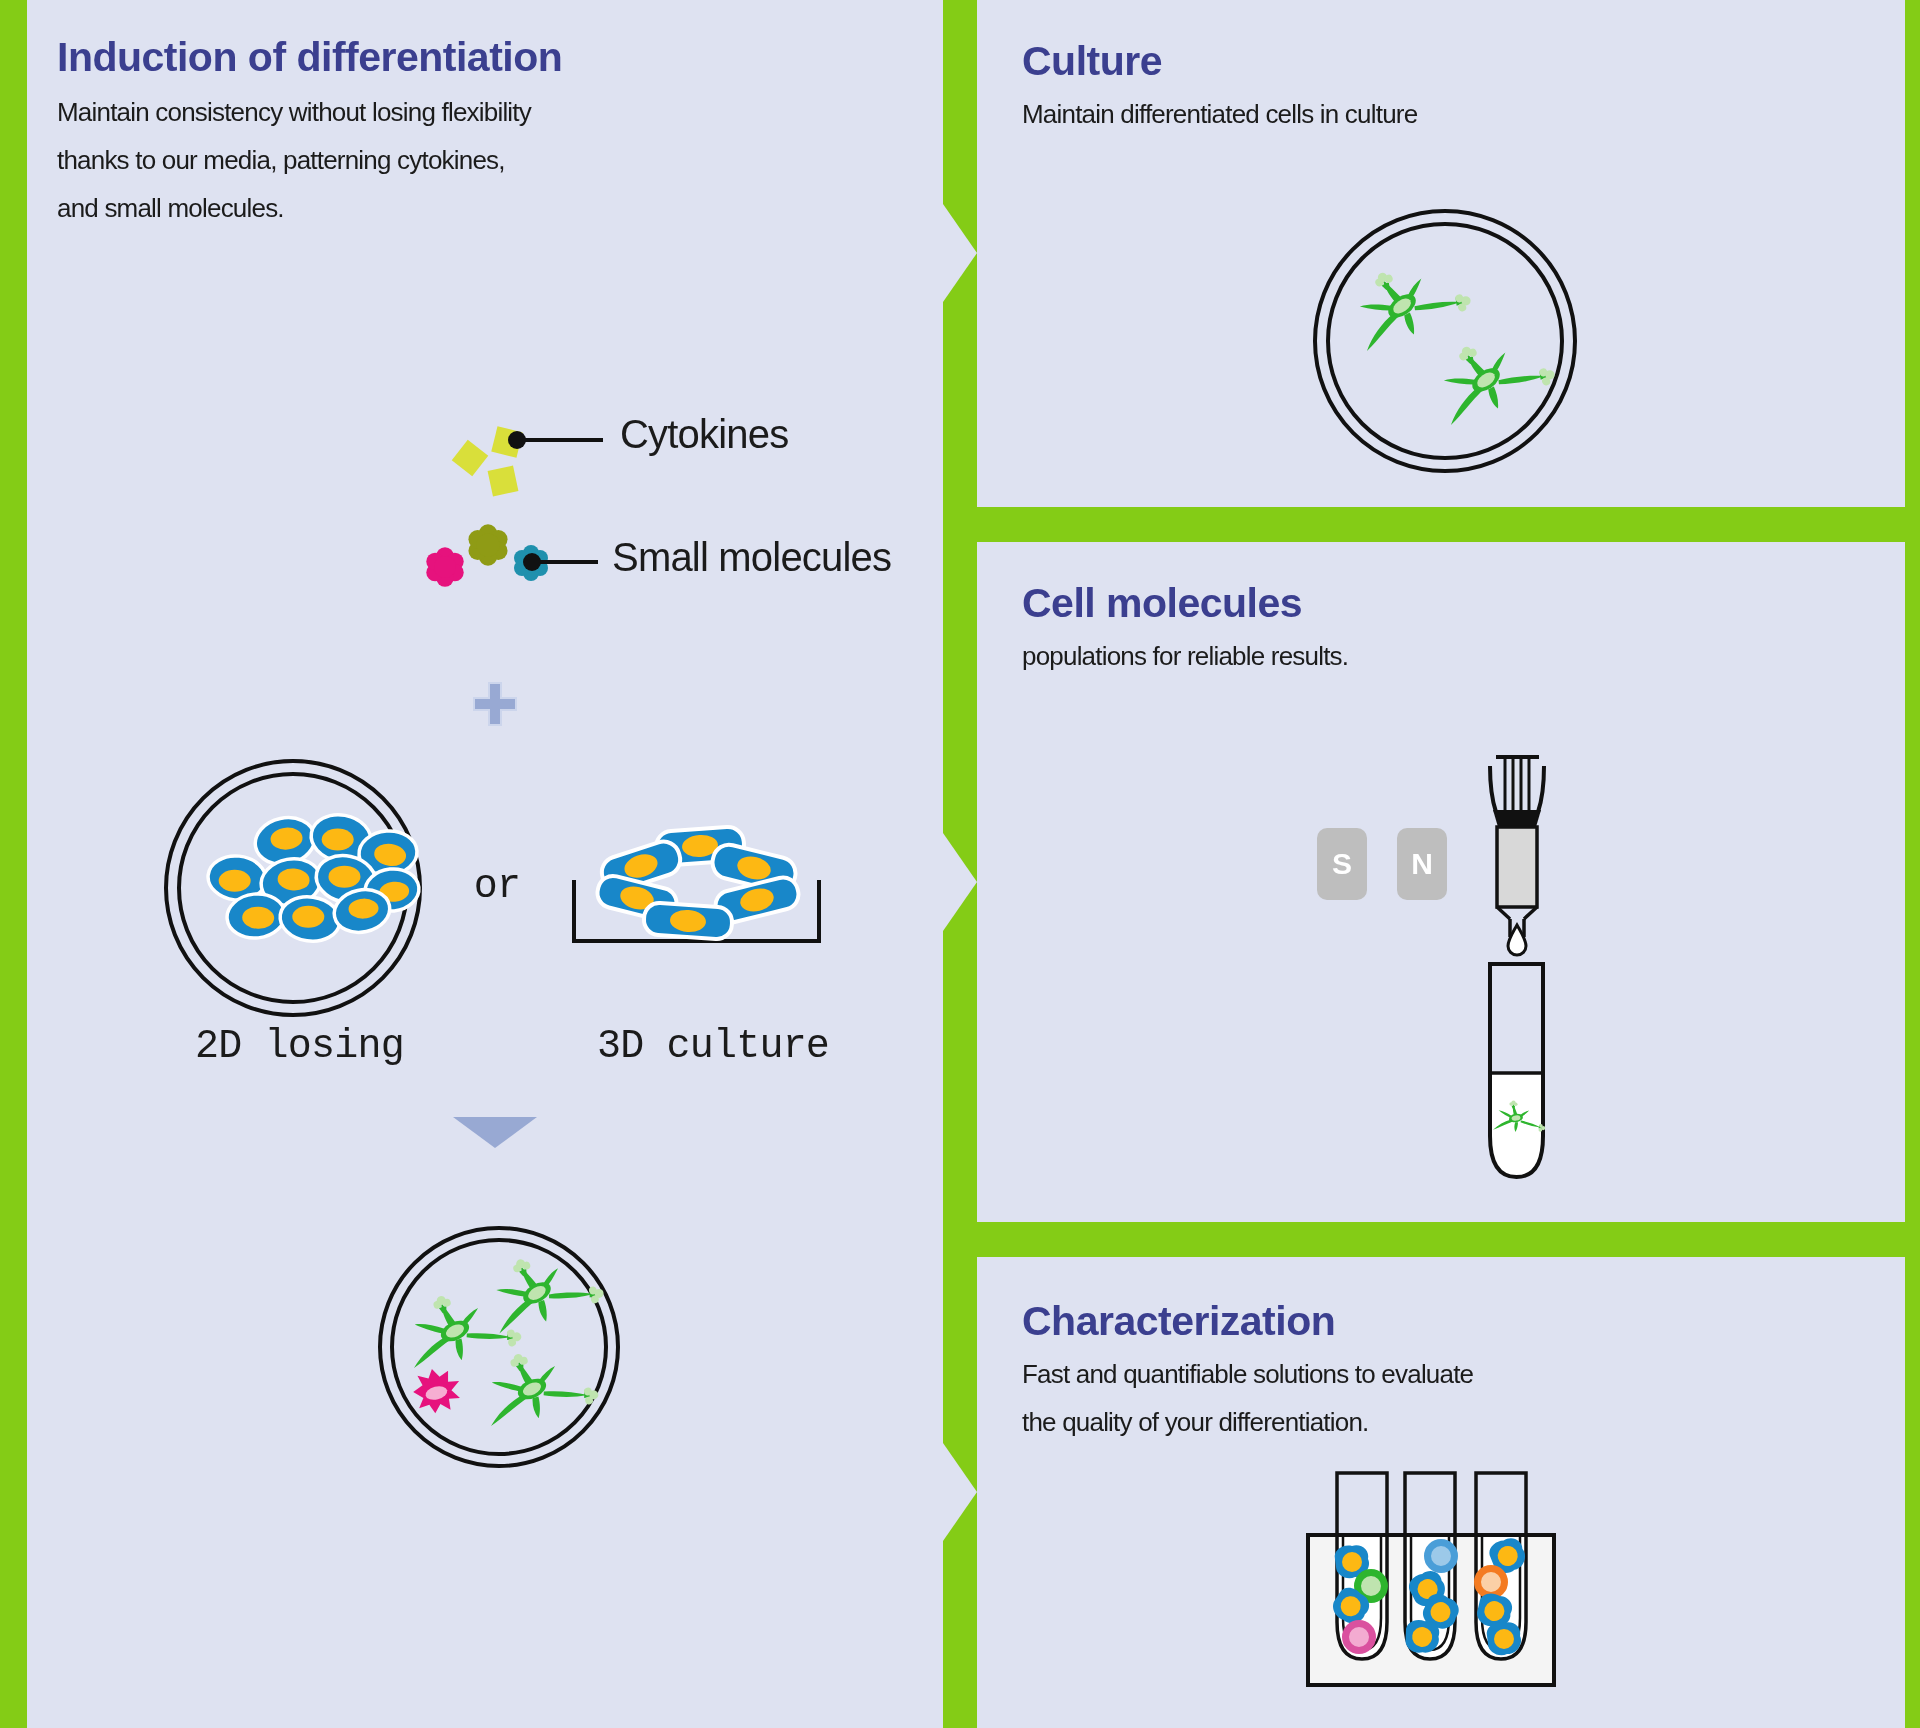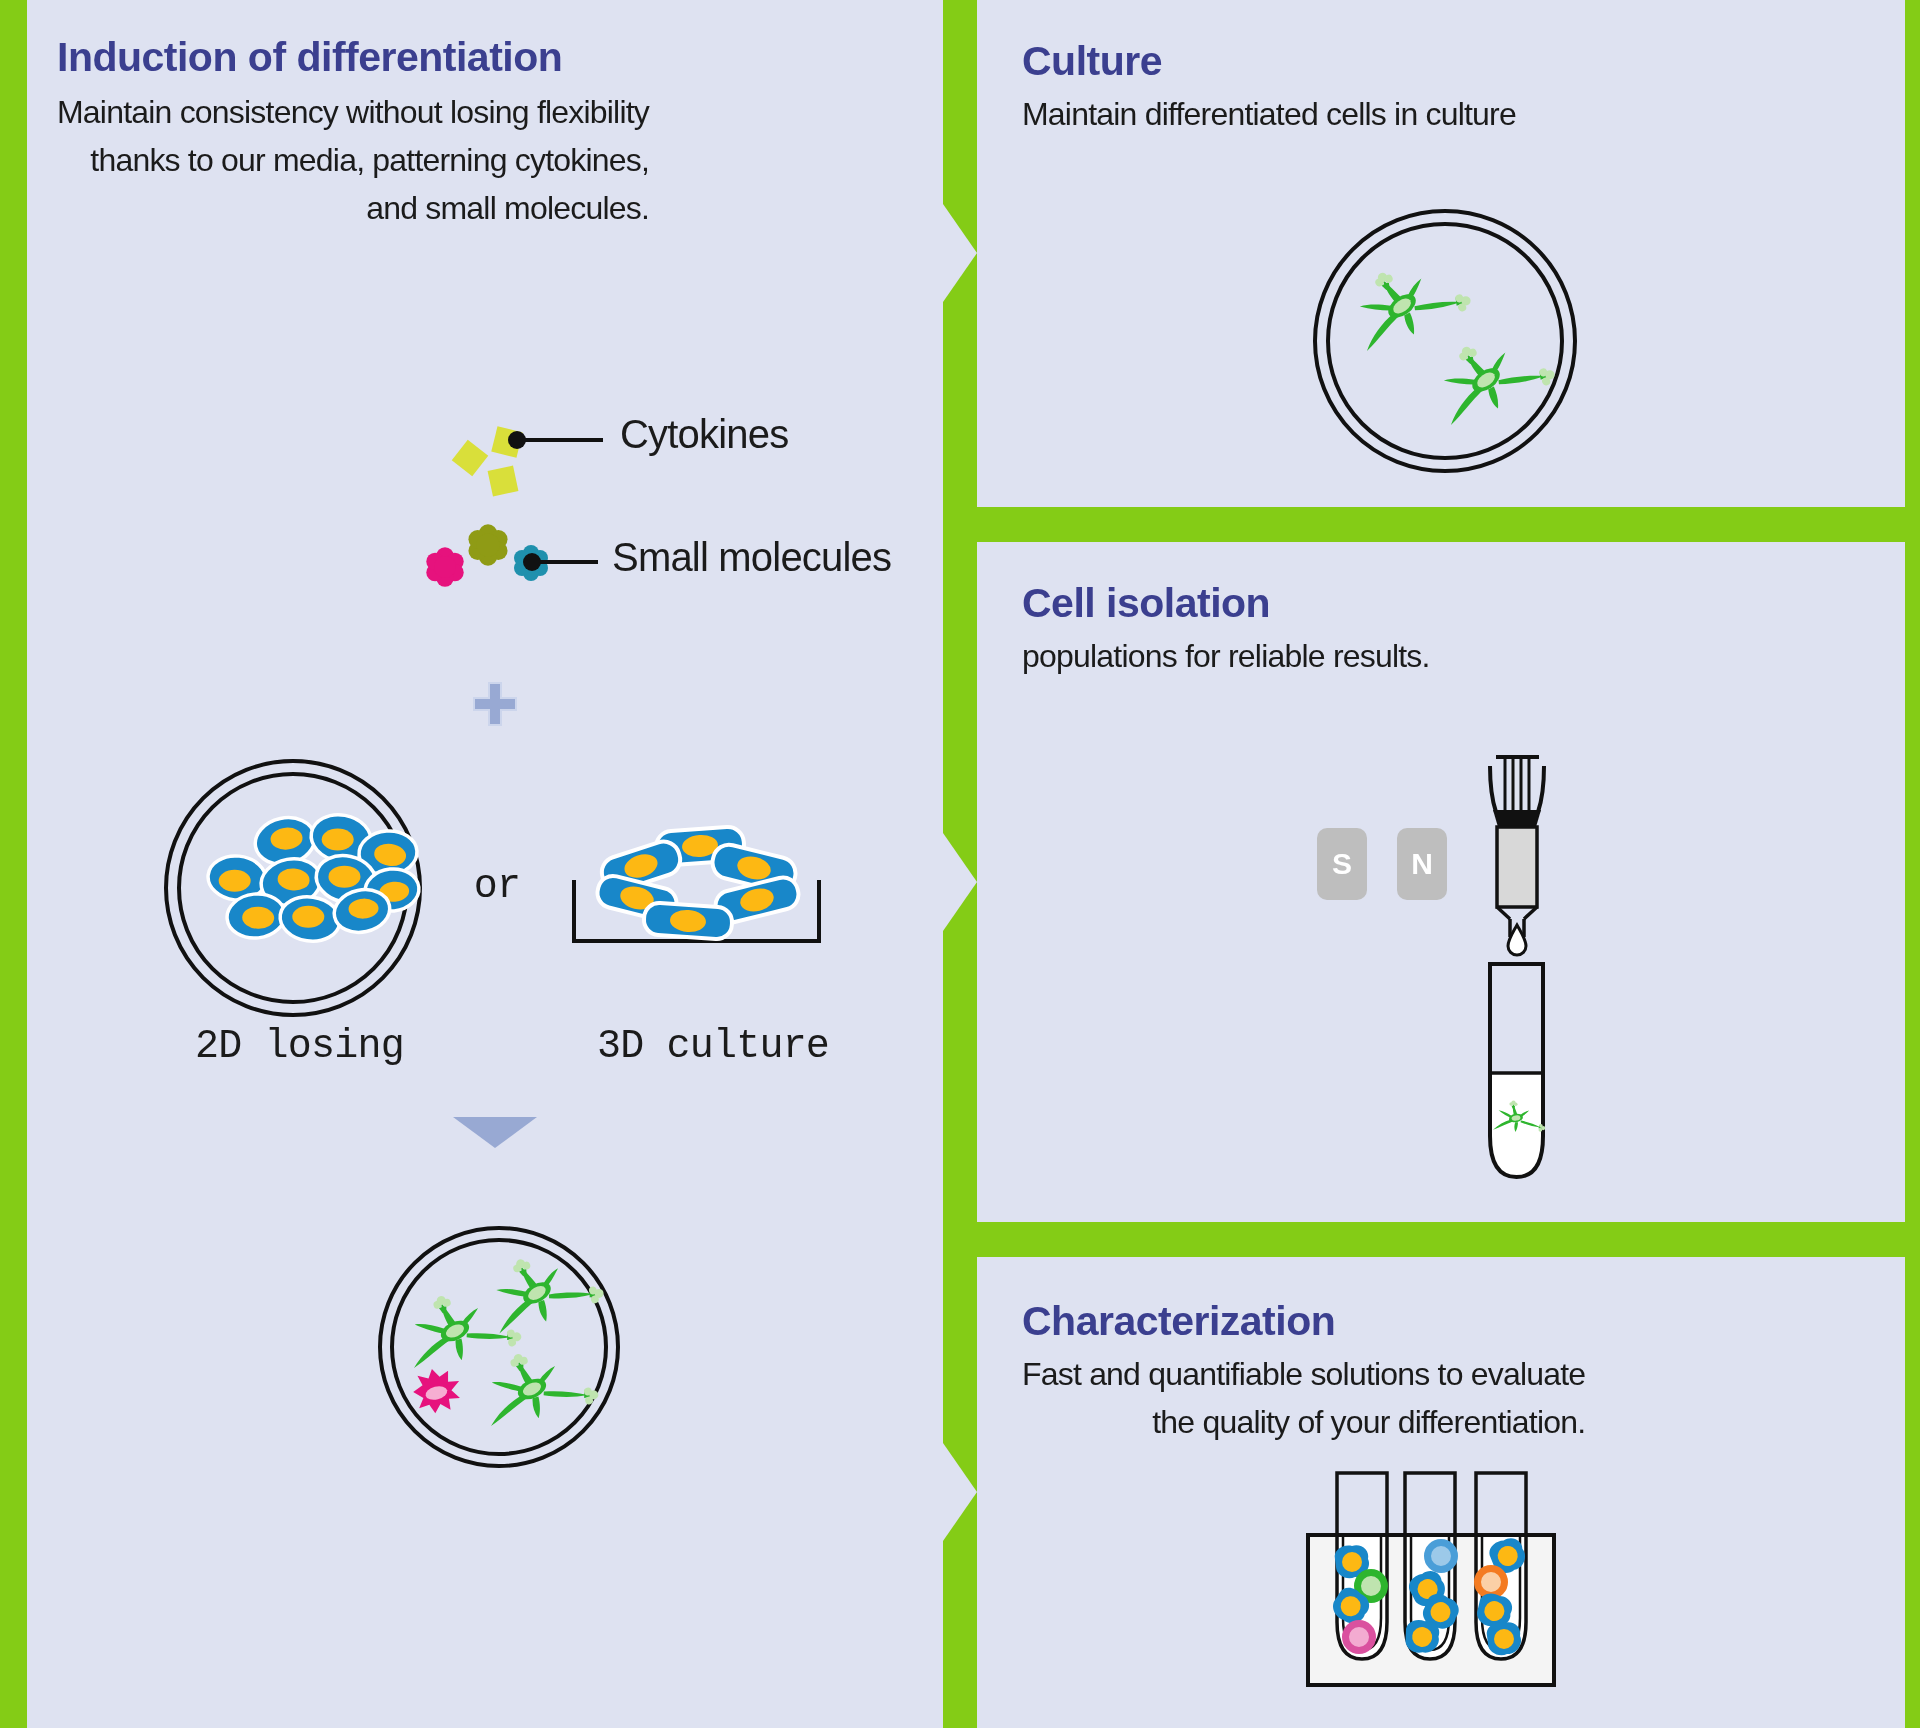--- a/index.html
+++ b/index.html
@@ -22,23 +22,22 @@
     border-bottom:49px solid transparent;
   }
 
   .title{
     position:absolute;
     color:#3b3f8f;font-weight:bold;font-size:41px;letter-spacing:-0.5px;
     white-space:nowrap;
   }
   .body-text{
     position:absolute;
-    color:#1b1b1b;font-size:32px;line-height:48px;letter-spacing:-0.8px;
+    color:#1b1b1b;font-size:26px;line-height:48px;letter-spacing:-0.8px;
     white-space:nowrap;
-    text-align:right;
   }
   .label{
     position:absolute;
     color:#1b1b1b;font-size:40px;letter-spacing:-0.8px;white-space:nowrap;
   }
   .label.centered{text-align:center;font-family:Liberation Mono, monospace;}
 
   .magnet{
     position:absolute;width:50px;height:72px;background:#bebebe;border-radius:10px;
     display:flex;align-items:center;justify-content:center;
@@ -285,21 +284,21 @@
   <div class="label" style="left:612px;top:535px">Small molecules</div>
   <div class="label centered" style="left:457px;top:864px;width:80px">or</div>
   <div class="label centered" style="left:195px;top:1024px;width:200px">2D losing</div>
   <div class="label centered" style="left:597px;top:1024px;width:200px">3D culture</div>
 
   <div class="title" style="left:1022px;top:38px">Culture</div>
   <div class="body-text" style="left:1022px;top:90px">
     <div>Maintain differentiated cells in culture</div>
   </div>
 
-  <div class="title" style="left:1022px;top:580px">Cell isolation</div>
+  <div class="title" style="left:1022px;top:580px">Cell molecules</div>
   <div class="body-text" style="left:1022px;top:632px">
     <div>populations for reliable results.</div>
   </div>
   <div class="magnet" style="left:1317px;top:828px">
     <span>S</span>
   </div>
   <div class="magnet" style="left:1397px;top:828px">
     <span>N</span>
   </div>
 

